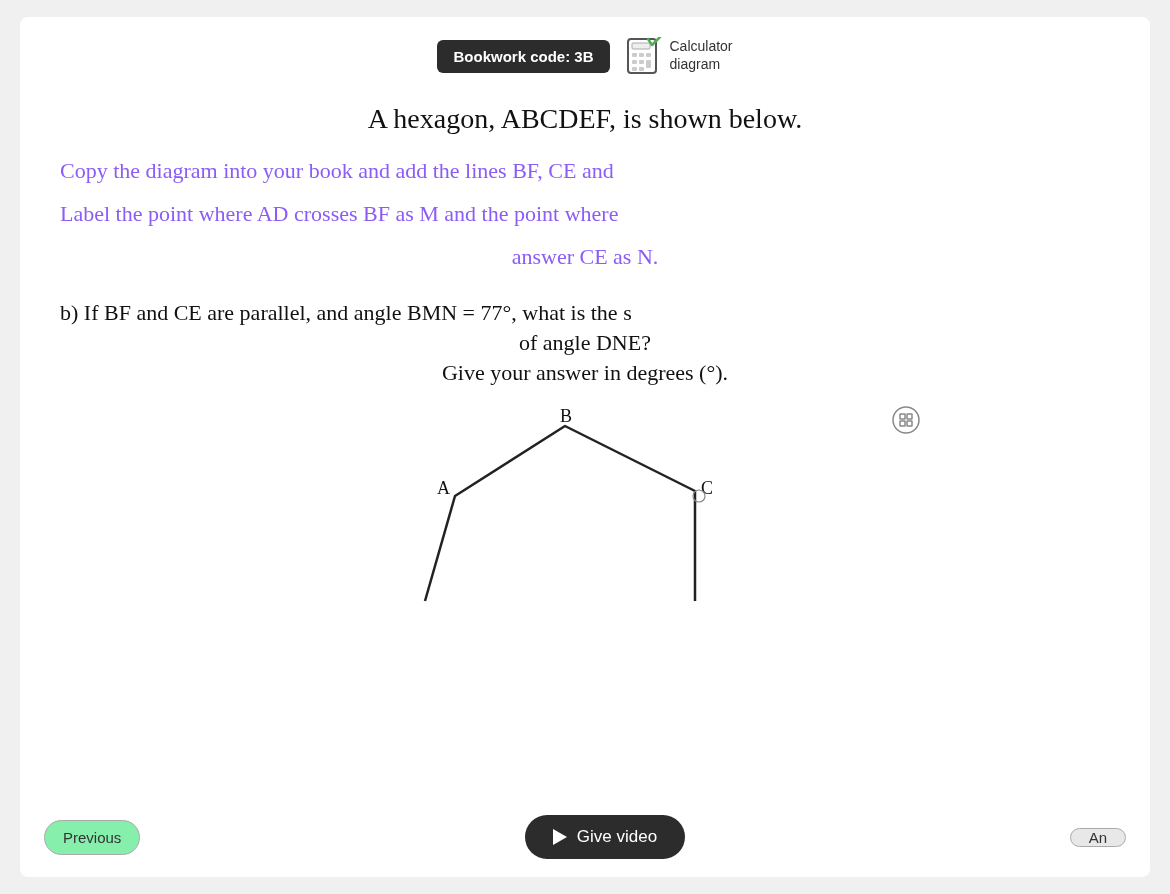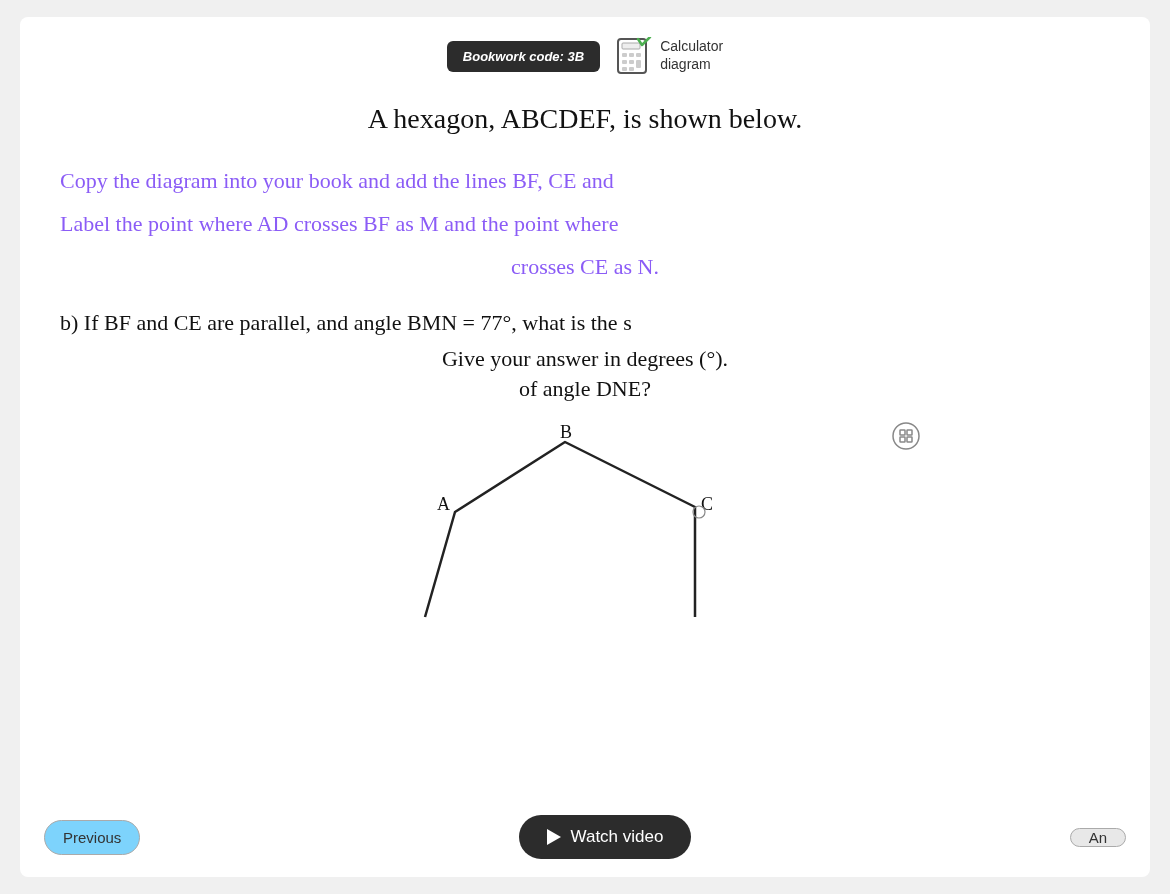--- a/index.html
+++ b/index.html
@@ -29,65 +29,63 @@
       justify-content: center;
       gap: 16px;
       margin-bottom: 28px;
     }
 
     .bookwork-badge {
       background: #2c2c2c;
       color: #ffffff;
       font-family: Arial, sans-serif;
       font-weight: bold;
-      font-size: 13px;
+      font-size: 15px;
       padding: 8px 16px;
       border-radius: 6px;
-      font-style: italic;
     }
 
     .calculator-info {
       display: flex;
       align-items: flex-start;
       gap: 8px;
     }
 
     .calculator-text {
       font-family: Arial, sans-serif;
       font-size: 14px;
       color: #333;
       line-height: 1.3;
     }
 
     
     .question-title {
       text-align: center;
       font-size: 28px;
       font-weight: normal;
-      margin-bottom: 28px;
+      margin-bottom: 18px;
       color: #111;
     }
 
     .question-body {
       font-size: 22px;
       line-height: 1.6;
       color: #8b5cf6;
       margin-bottom: 20px;
       padding: 0 10px;
     }
 
     .question-body p {
       margin-bottom: 8px;
     }
 
     .part-question {
       font-size: 22px;
       line-height: 1.6;
       color: #111;
-      margin-bottom: 6px;
       padding: 0 10px;
     }
 
     .sub-text {
       text-align: center;
       font-size: 22px;
       color: #111;
       margin-bottom: 4px;
     }
 
@@ -110,21 +108,21 @@
       bottom: 18px;
       left: 0;
       right: 0;
       display: flex;
       align-items: center;
       justify-content: space-between;
       padding: 0 24px;
     }
 
     .prev-button {
-      background: #7dd3fc;
+      background: #86efac;
       border: 1.5px solid #aaa;
       border-radius: 20px;
       padding: 8px 18px;
       font-family: Arial, sans-serif;
       font-size: 15px;
       color: #333;
       cursor: pointer;
     }
 
     .watch-video-button {
@@ -189,26 +187,26 @@
         <span>diagram</span>
       </div>
     </div>
   </div>
 
   <div class="question-title">A hexagon, ABCDEF, is shown below.</div>
 
   <div class="question-body">
     <p>Copy the diagram into your book and add the lines BF, CE and</p>
     <p>Label the point where AD crosses BF as M and the point where</p>
-    <p style="text-align:center;">crosses CE as N.</p>
+    <p style="text-align:center;">answer CE as N.</p>
   </div>
 
   <div class="part-question">b) If BF and CE are parallel, and angle BMN = 77°, what is the s</div>
+  <div class="sub-text">of angle DNE?</div>
   <div class="sub-text">Give your answer in degrees (°).</div>
-  <div class="sub-text">of angle DNE?</div>
 
   <div class="diagram-area">
 
     <svg style="position:absolute; right:200px; top:0px;" width="28" height="28" viewBox="0 0 28 28">
       <circle cx="14" cy="14" r="13" fill="none" stroke="#888" stroke-width="1.5"></circle>
       <rect x="8" y="8" width="5" height="5" rx="0.5" fill="none" stroke="#888" stroke-width="1.5"></rect>
       <rect x="15" y="8" width="5" height="5" rx="0.5" fill="none" stroke="#888" stroke-width="1.5"></rect>
       <rect x="8" y="15" width="5" height="5" rx="0.5" fill="none" stroke="#888" stroke-width="1.5"></rect>
       <rect x="15" y="15" width="5" height="5" rx="0.5" fill="none" stroke="#888" stroke-width="1.5"></rect>
     </svg>
@@ -224,19 +222,19 @@
       <text x="356" y="88" font-family="Georgia, serif" font-size="18" fill="#111">C</text>
       <circle cx="354" cy="90" r="6" fill="none" stroke="#888" stroke-width="1.2"></circle>
     </svg>
   </div>
 
   <div class="bottom-bar">
     <button class="prev-button">Previous</button>
 
     <button class="watch-video-button">
       <span class="play-icon"></span>
-      <span>Watch video</span>
+      <span>Give video</span>
     </button>
 
     <button class="answer-button">An</button>
   </div>
 
 </div>
 
 </body></html>

